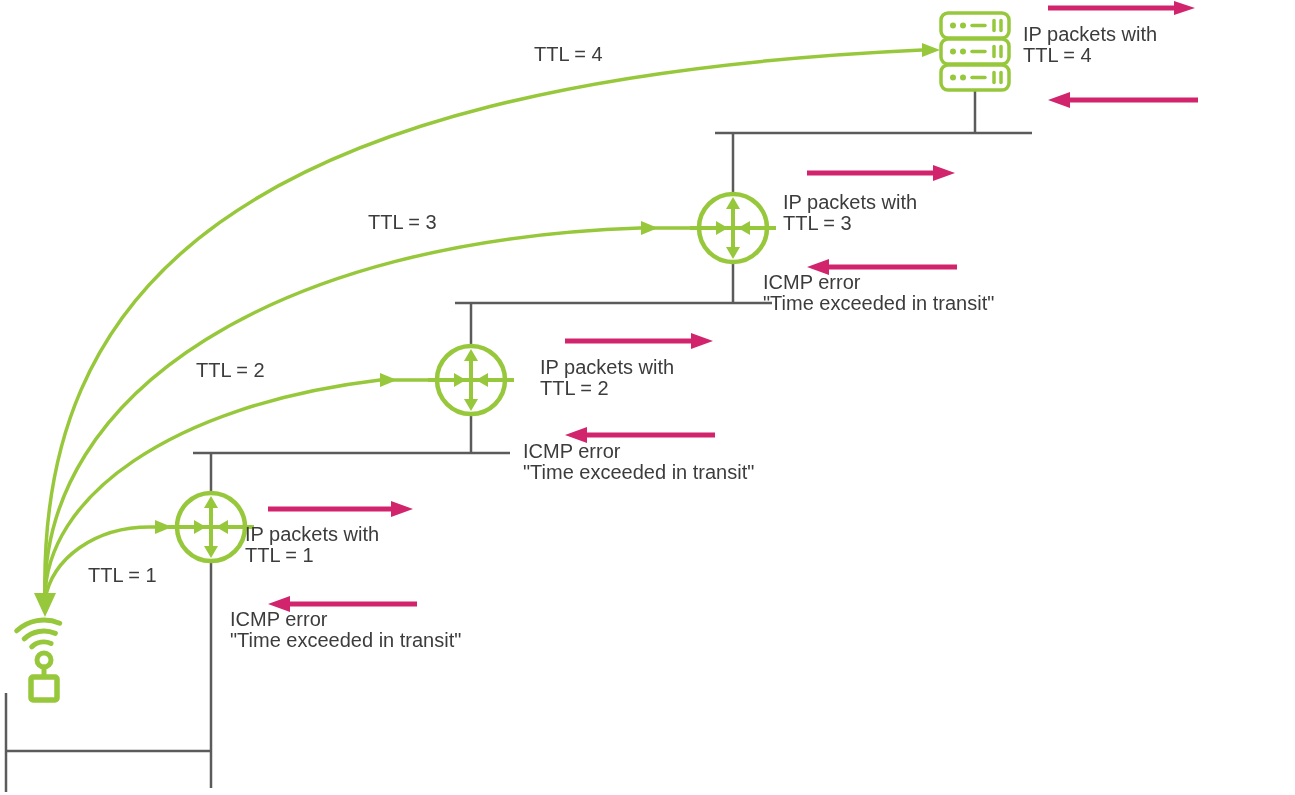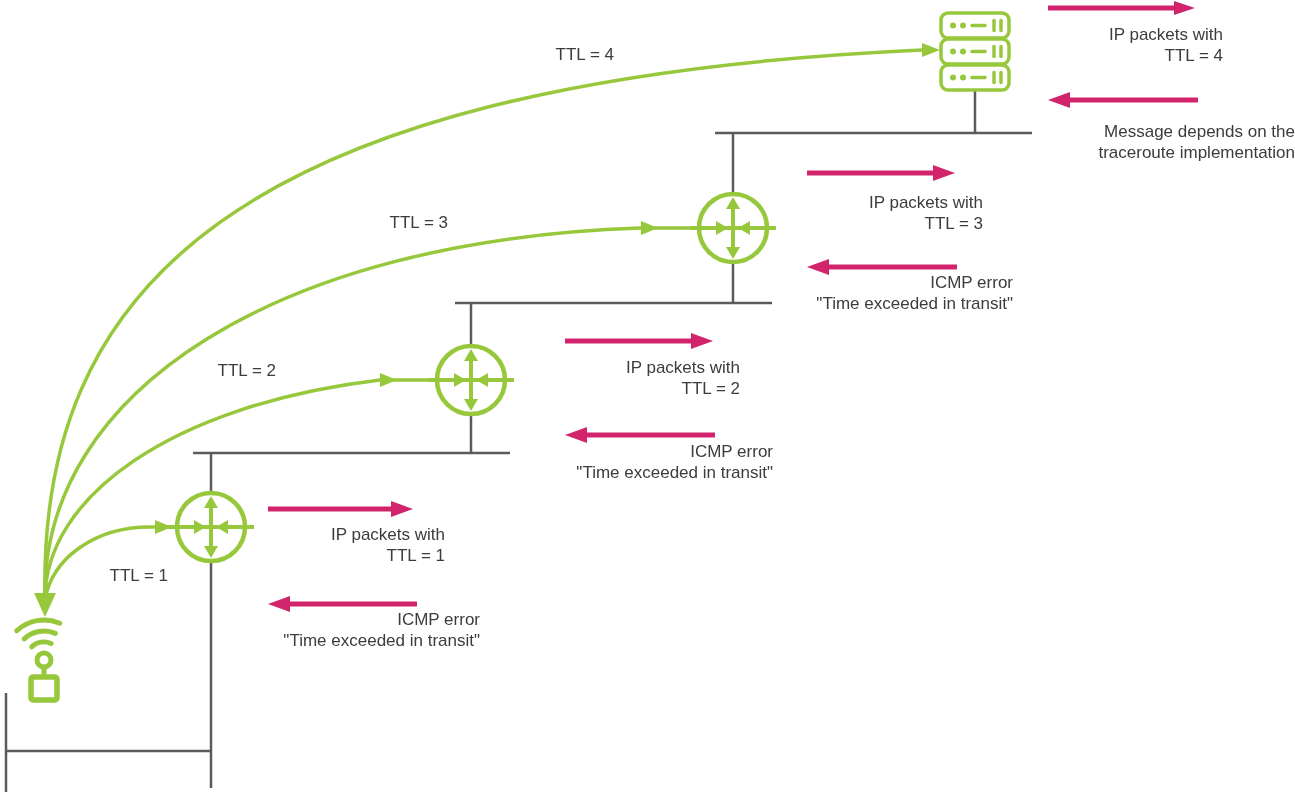--- a/index.html
+++ b/index.html
@@ -24,23 +24,23 @@
   .router-in{stroke:var(--green);stroke-width:4;fill:none;}
   .pink-line{stroke:var(--pink);stroke-width:5;fill:none;}
   .fill-pink{fill:var(--pink);stroke:none;}
   .srv-rect{fill:#ffffff;stroke:var(--green);stroke-width:3.5;}
   .srv-det{stroke:var(--green);stroke-width:3.5;fill:none;stroke-linecap:round;}
   .srv-dot{fill:var(--green);stroke:none;}
   .dev{stroke:var(--green);fill:none;stroke-linecap:round;}
   .lbl{
     position:absolute;
     color:var(--text);
-    font-size:17px;
+    font-size:20px;
     line-height:21px;
-    text-align:right;
+    text-align:left;
   }
   .lbl div{white-space:nowrap;}
 </style>
 </head>
 <body>
 
 <div class="canvas">
 
   <svg class="layer" width="1295" height="795" viewBox="0 0 1295 795">
 
@@ -187,18 +187,14 @@
     <div>"Time exceeded in transit"</div>
   </div>
   <div class="lbl" style="left:523px;top:441px;width:250px;">
     <div>ICMP error</div>
     <div>"Time exceeded in transit"</div>
   </div>
   <div class="lbl" style="left:763px;top:272px;width:250px;">
     <div>ICMP error</div>
     <div>"Time exceeded in transit"</div>
   </div>
-  <div class="lbl" style="left:1040px;top:121px;width:255px;">
-    <div>Message depends on the</div>
-    <div>traceroute implementation</div>
-  </div>
 
 </div>
 
 </body></html>

